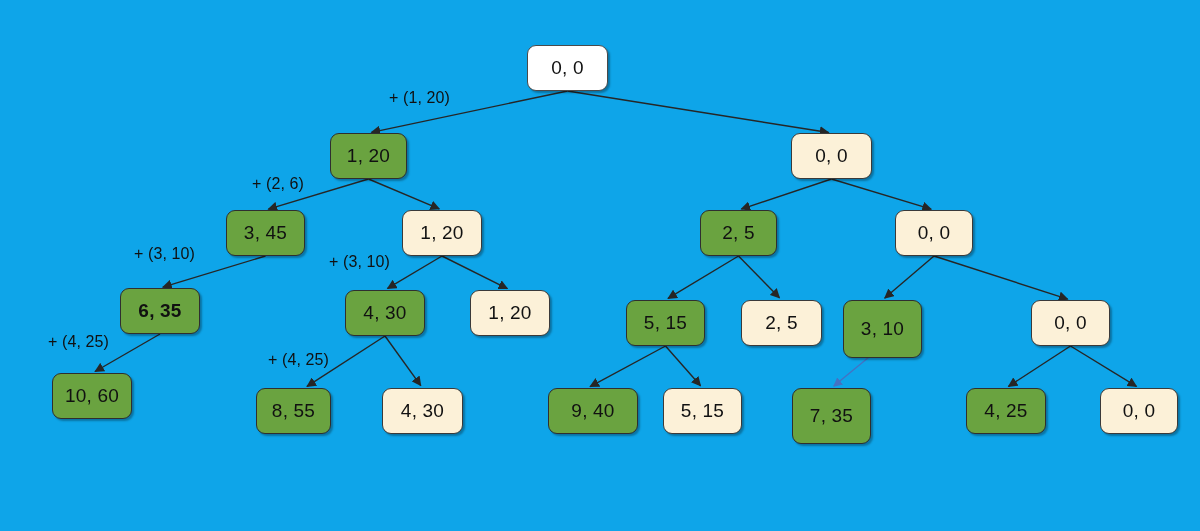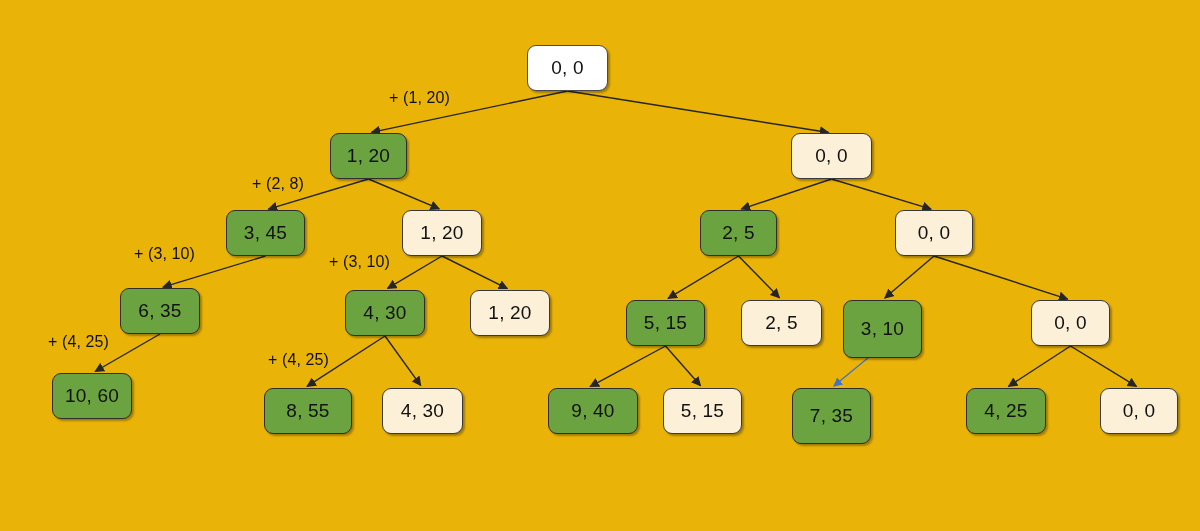--- a/index.html
+++ b/index.html
@@ -7,21 +7,21 @@
     padding: 0;
     background: #ffffff;
   }
   body {
     font-family: "Liberation Sans", sans-serif;
   }
   #canvas {
     position: relative;
     width: 1200px;
     height: 531px;
-    background: #eab308;
+    background: #0ea5e9;
     overflow: hidden;
   }
   #edge-layer {
     position: absolute;
     left: 0;
     top: 0;
     width: 1200px;
     height: 531px;
     pointer-events: none;
   }
@@ -97,37 +97,37 @@
       </g>
   </svg>
   <div id="node-layer">
       <div class="node white" style="left: 527px; top: 45px; width: 81px; height: 46px;">0, 0</div>
       <div class="node green" style="left: 330px; top: 133px; width: 77px; height: 46px;">1, 20</div>
       <div class="node cream" style="left: 791px; top: 133px; width: 81px; height: 46px;">0, 0</div>
       <div class="node green" style="left: 226px; top: 210px; width: 79px; height: 46px;">3, 45</div>
       <div class="node cream" style="left: 402px; top: 210px; width: 80px; height: 46px;">1, 20</div>
       <div class="node green" style="left: 700px; top: 210px; width: 77px; height: 46px;">2, 5</div>
       <div class="node cream" style="left: 895px; top: 210px; width: 78px; height: 46px;">0, 0</div>
-      <div class="node green" style="left: 120px; top: 288px; width: 80px; height: 46px;">6, 35</div>
+      <div class="node green" style="left: 120px; top: 288px; width: 80px; height: 46px; font-weight: bold;">6, 35</div>
       <div class="node green" style="left: 345px; top: 290px; width: 80px; height: 46px;">4, 30</div>
       <div class="node cream" style="left: 470px; top: 290px; width: 80px; height: 46px;">1, 20</div>
       <div class="node green" style="left: 626px; top: 300px; width: 79px; height: 46px;">5, 15</div>
       <div class="node cream" style="left: 741px; top: 300px; width: 81px; height: 46px;">2, 5</div>
       <div class="node green" style="left: 843px; top: 300px; width: 79px; height: 58px;">3, 10</div>
       <div class="node cream" style="left: 1031px; top: 300px; width: 79px; height: 46px;">0, 0</div>
       <div class="node green" style="left: 52px; top: 373px; width: 80px; height: 46px;">10, 60</div>
-      <div class="node green" style="left: 264px; top: 388px; width: 88px; height: 46px;">8, 55</div>
+      <div class="node green" style="left: 256px; top: 388px; width: 75px; height: 46px;">8, 55</div>
       <div class="node cream" style="left: 382px; top: 388px; width: 81px; height: 46px;">4, 30</div>
       <div class="node green" style="left: 548px; top: 388px; width: 90px; height: 46px;">9, 40</div>
       <div class="node cream" style="left: 663px; top: 388px; width: 79px; height: 46px;">5, 15</div>
       <div class="node green" style="left: 792px; top: 388px; width: 79px; height: 56px;">7, 35</div>
       <div class="node green" style="left: 966px; top: 388px; width: 80px; height: 46px;">4, 25</div>
       <div class="node cream" style="left: 1100px; top: 388px; width: 78px; height: 46px;">0, 0</div>
     </div>
   <div id="label-layer">
       <div class="edge-label" style="left: 389px; top: 89px;">+ (1, 20)</div>
-      <div class="edge-label" style="left: 252px; top: 175px;">+ (2, 8)</div>
+      <div class="edge-label" style="left: 252px; top: 175px;">+ (2, 6)</div>
       <div class="edge-label" style="left: 134px; top: 245px;">+ (3, 10)</div>
       <div class="edge-label" style="left: 329px; top: 253px;">+ (3, 10)</div>
       <div class="edge-label" style="left: 48px; top: 333px;">+ (4, 25)</div>
       <div class="edge-label" style="left: 268px; top: 351px;">+ (4, 25)</div>
     </div>
 </div>
 
 </body></html>

